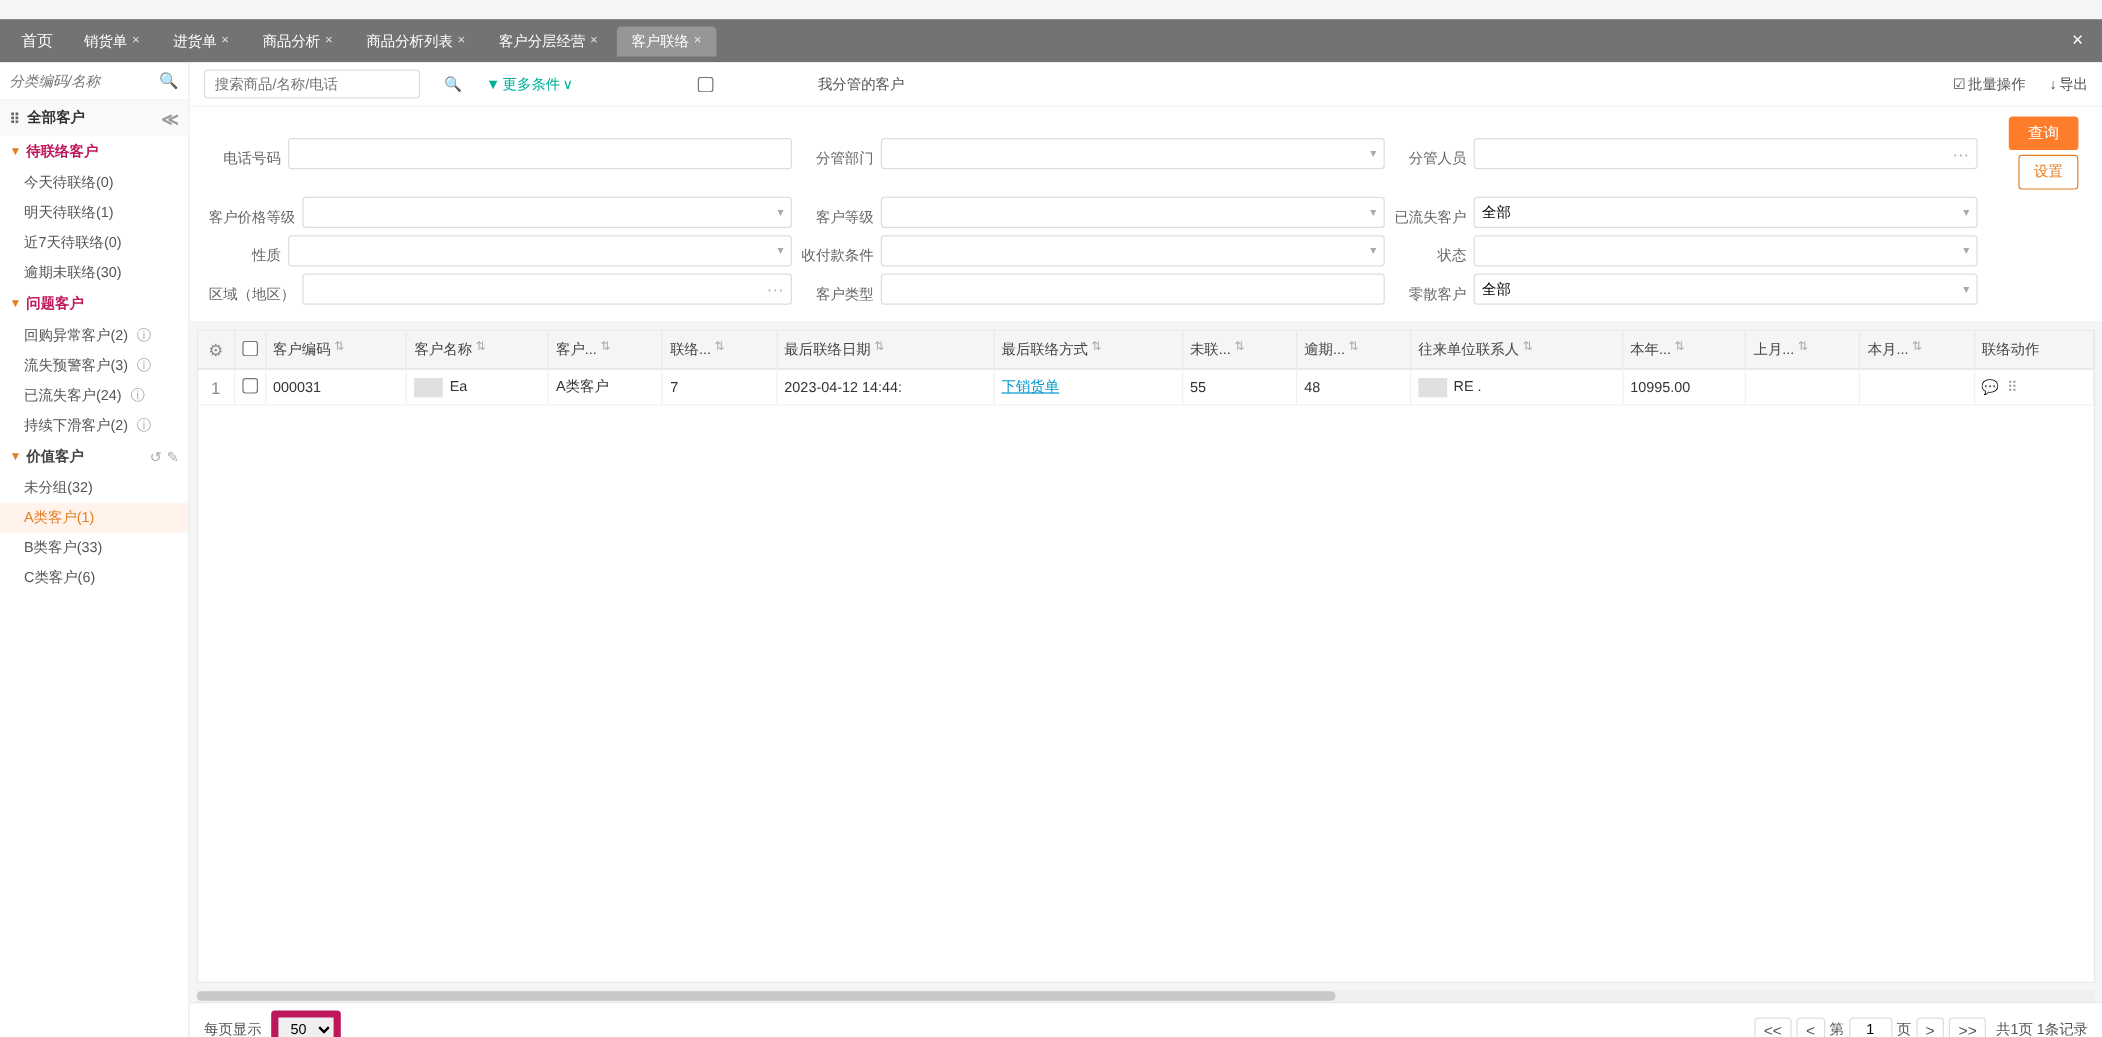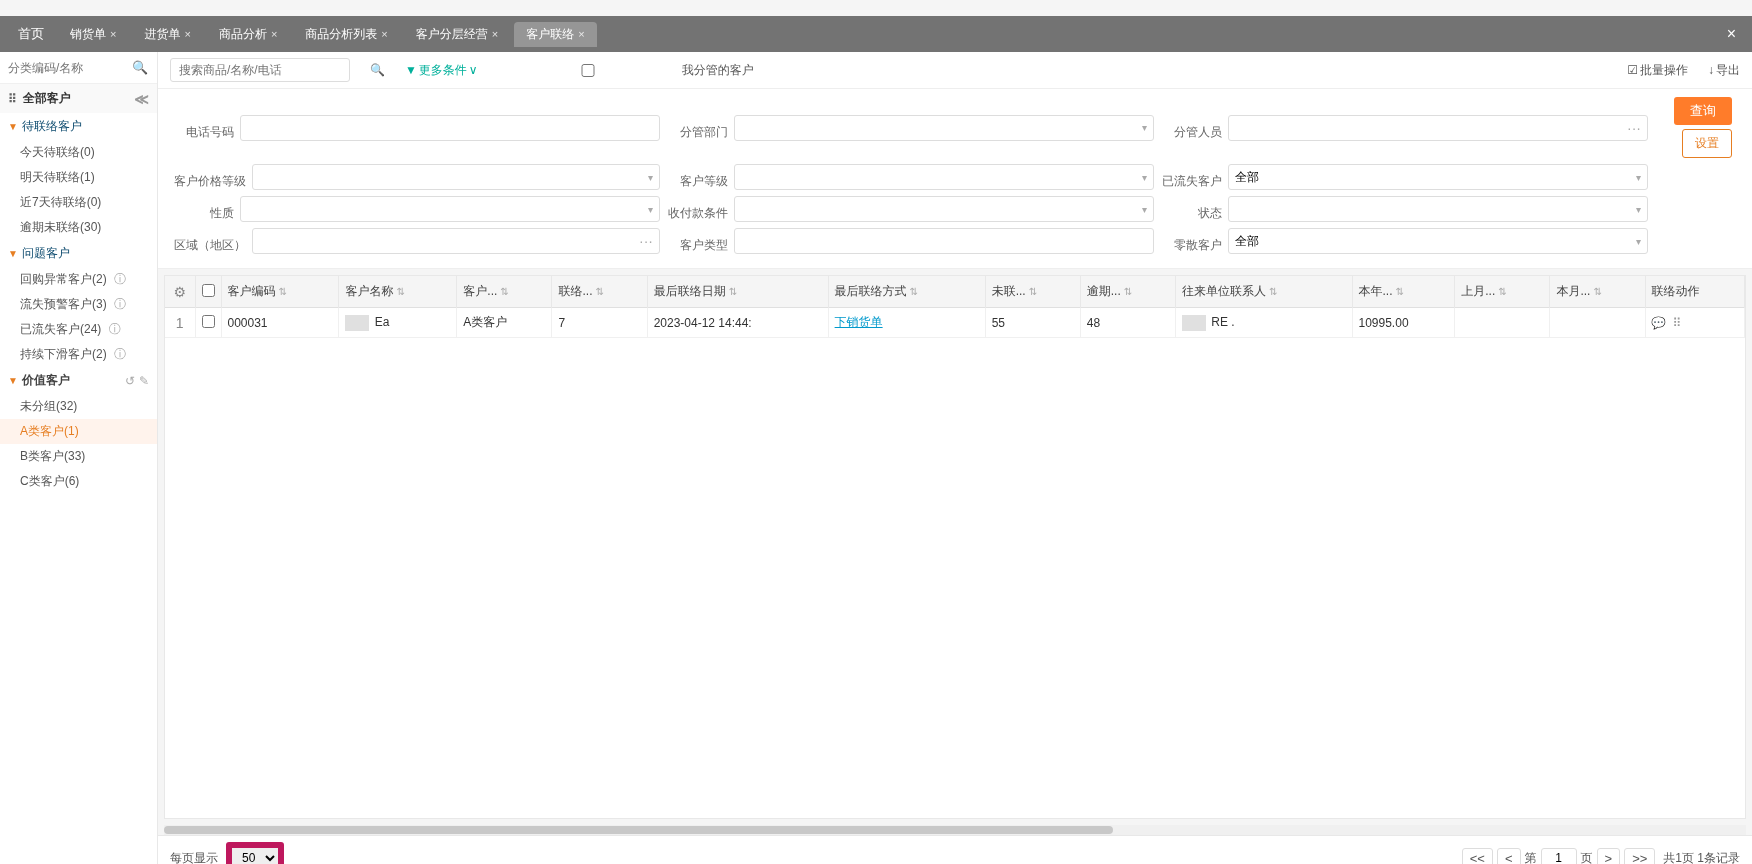--- a/index.html
+++ b/index.html
@@ -69,20 +69,21 @@
       align-items: center;
       border-bottom: 1px solid #f0f0f0;
     }
     .sidebar-search input {
       border: none;
       outline: none;
       font-size: 12px;
       color: #666;
       width: 100%;
       background: transparent;
+      font-style: italic;
     }
     .sidebar-search .search-icon { color: #aaa; font-size: 13px; cursor: pointer; }
 
     .sidebar-all-header {
       display: flex;
       align-items: center;
       padding: 6px 8px;
       font-weight: bold;
       color: #333;
       font-size: 13px;
@@ -93,21 +94,21 @@
 
     .sidebar-group-header {
       display: flex;
       align-items: center;
       padding: 5px 8px;
       color: #555;
       font-size: 12px;
       cursor: pointer;
     }
     .sidebar-group-header .arrow { color: #e67e22; margin-right: 4px; font-size: 10px; }
-    .sidebar-group-header .group-label { font-weight: normal; color: #0c4a6e; }
+    .sidebar-group-header .group-label { font-weight: bold; color: #be185d; }
 
     .sidebar-item {
       padding: 4px 8px 4px 20px;
       color: #555;
       cursor: pointer;
       font-size: 12px;
     }
     .sidebar-item.active { background: #fff3ec; color: #e67e22; }
 
     .sidebar-value-section {
@@ -228,21 +229,21 @@
     thead th {
       padding: 7px 6px;
       text-align: left;
       color: #444;
       font-weight: normal;
       border-right: 1px solid #e8e8e8;
       white-space: nowrap;
     }
     thead th .th-content {
       display: flex;
-      align-items: center;
+      align-items: flex-start;
       gap: 3px;
     }
     thead th .sort-icon { color: #aaa; font-size: 10px; }
     tbody tr {
       border-bottom: 1px solid #f0f0f0;
     }
     tbody td {
       padding: 6px 6px;
       color: #333;
       border-right: 1px solid #f0f0f0;

